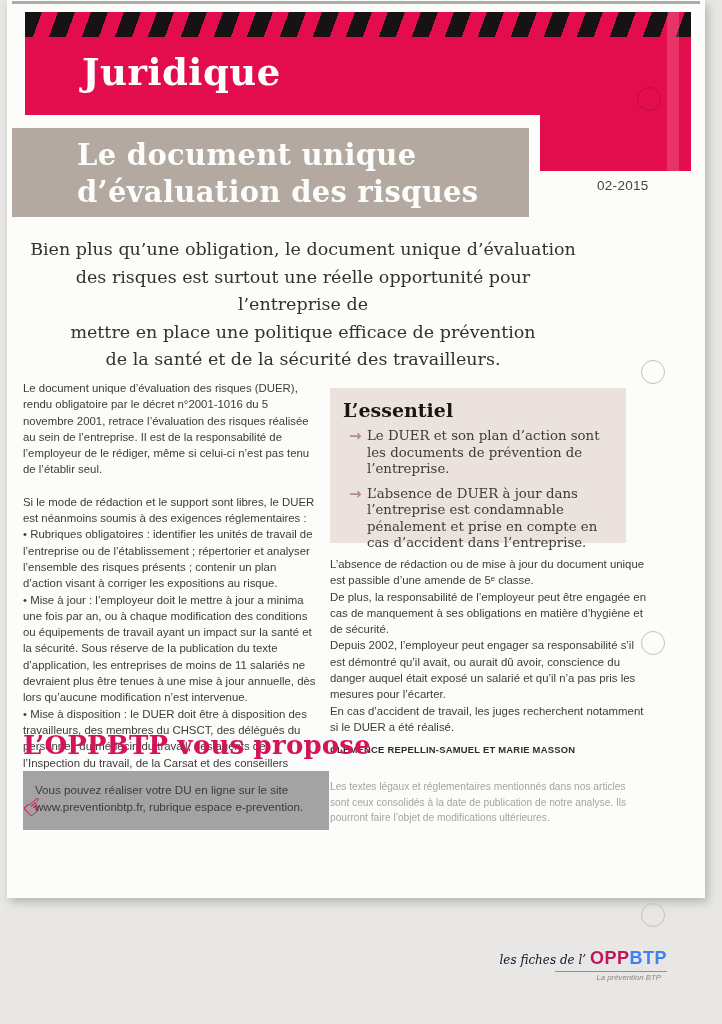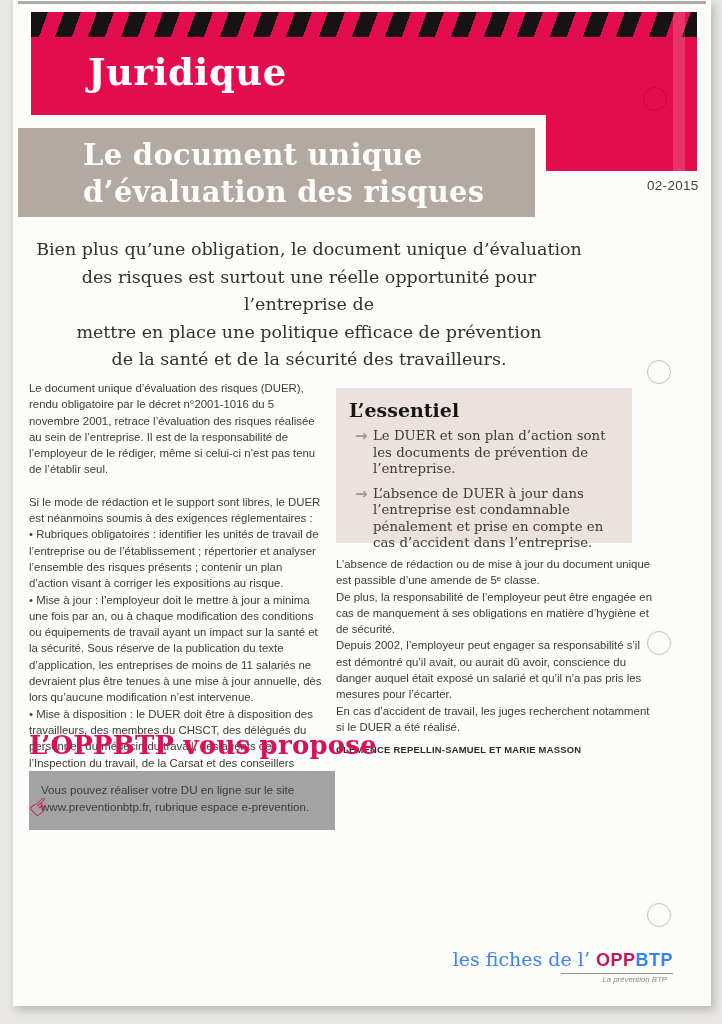--- a/index.html
+++ b/index.html
@@ -2,21 +2,21 @@
 <html><head>
 <meta charset="utf-8">
 <style>
   html,body{margin:0;padding:0;}
   body{
     width:722px;height:1024px;position:relative;overflow:hidden;
     background:#e8e7e5;
     font-family:"Liberation Sans",sans-serif;
   }
   .sheet{
-    position:absolute;left:13px;top:0;width:698px;height:1006px;
+    position:absolute;left:7px;top:0;width:698px;height:898px;
     background:#fcfcfb;
     box-shadow:3px 4px 9px rgba(0,0,0,.22);
   }
   .scan-top-edge{
     position:absolute;left:5px;top:1px;width:688px;height:3px;
     background:#6a6a68;opacity:.55;
   }
   
   .banner{
     position:absolute;left:18px;top:12px;width:666px;height:103px;
@@ -45,21 +45,21 @@
     background:#b3a9a1;
   }
   .title-line{
     font-family:"DejaVu Serif",serif;font-weight:800;
     font-size:29px;line-height:37px;color:#fdfdfc;
     padding-left:65px;letter-spacing:.3px;
   }
   .titlebox .title-line:first-child{padding-top:9px;}
   .issue-date{
     position:absolute;left:590px;top:178px;
-    font-size:13.5px;color:#474440;letter-spacing:.3px;margin-left:44px;
+    font-size:13.5px;color:#474440;letter-spacing:.3px;
   }
   
   .intro{
     position:absolute;left:16px;top:236px;width:560px;
     font-family:"DejaVu Serif",serif;
     font-size:17.5px;line-height:27.5px;color:#34312d;text-align:center;
   }
   
   .col-left{
     position:absolute;left:16px;top:380px;width:295px;
@@ -116,21 +116,21 @@
   
   .footnote{
     position:absolute;left:323px;top:779px;width:312px;
     font-size:10.2px;line-height:15.5px;color:#a6a4a1;
   }
   
   .footer{
     position:absolute;left:430px;top:948px;width:230px;text-align:right;
   }
   .brand-prefix{
-    font-family:"DejaVu Serif",serif;font-size:19px;color:#3b82f6;
+    font-family:"DejaVu Serif",serif;font-size:12px;color:#0f172a;font-style:italic;
   }
   .brand-opp{
     font-family:"Liberation Sans",sans-serif;font-weight:bold;
     font-size:18px;letter-spacing:.5px;color:#c2165a;
   }
   .brand-btp{
     font-family:"Liberation Sans",sans-serif;font-weight:bold;
     font-size:18px;letter-spacing:.5px;color:#3b82f6;
   }
   .brand-rule{
@@ -206,20 +206,21 @@
     <div class="authors">CLÉMENCE REPELLIN-SAMUEL ET MARIE MASSON</div>
   </div>
 
   <h2 class="propose-title">L’OPPBTP vous propose</h2>
   <div class="propose-box">
     <div>Vous pouvez réaliser votre DU en ligne sur le site</div>
     <div>www.preventionbtp.fr, rubrique espace e-prevention.</div>
   </div>
   <div class="hand-cursor">☞</div>
 
+  <div class="footnote">Les textes légaux et réglementaires mentionnés dans nos articles sont ceux consolidés à la date de publication de notre analyse. Ils pourront faire l’objet de modifications ultérieures.</div>
 
   <div class="hole" style="left:634px;top:360px;"></div>
   <div class="hole" style="left:634px;top:631px;"></div>
   <div class="hole" style="left:634px;top:903px;"></div>
 
   <div class="footer">
     <span class="brand-prefix">les fiches de l’ </span><span class="brand-opp">OPP</span><span class="brand-btp">BTP</span>
     <div class="brand-rule"></div>
     <div class="brand-tagline">La prévention BTP</div>
   </div>

